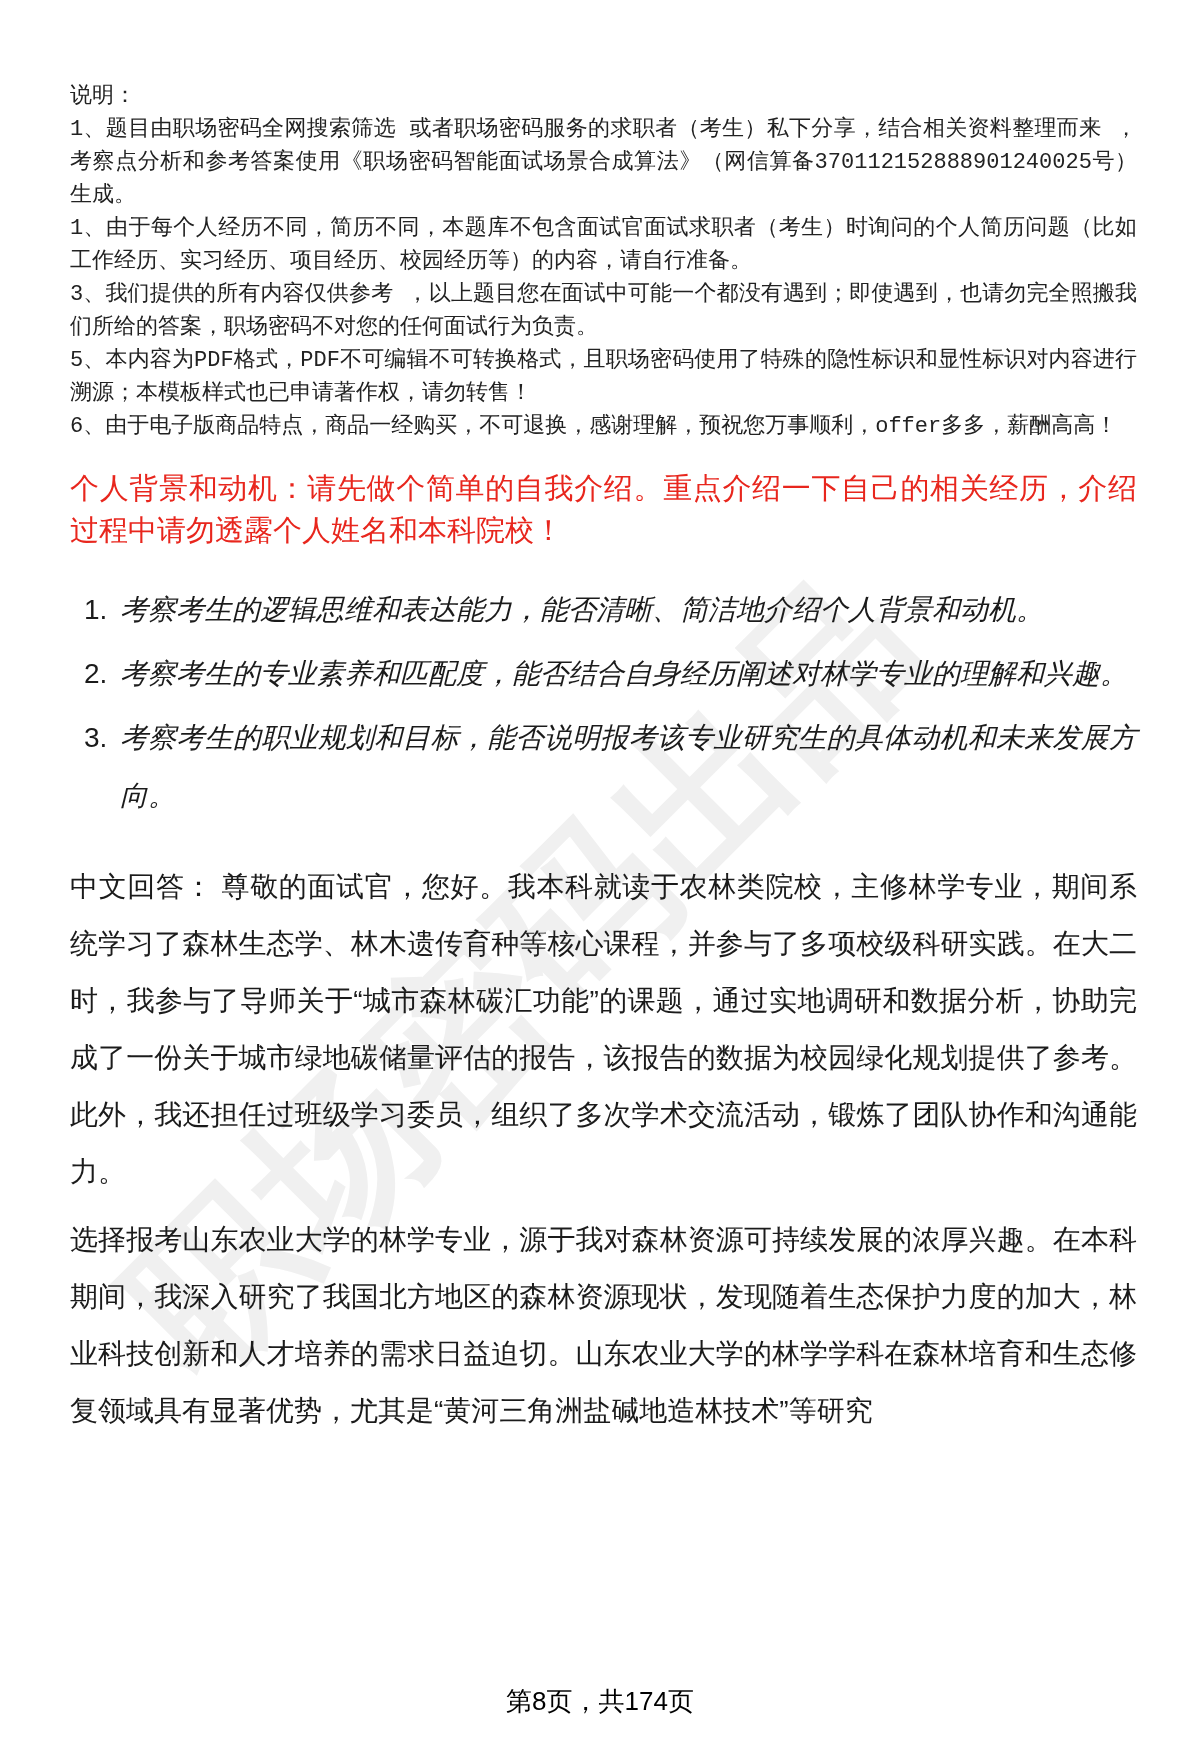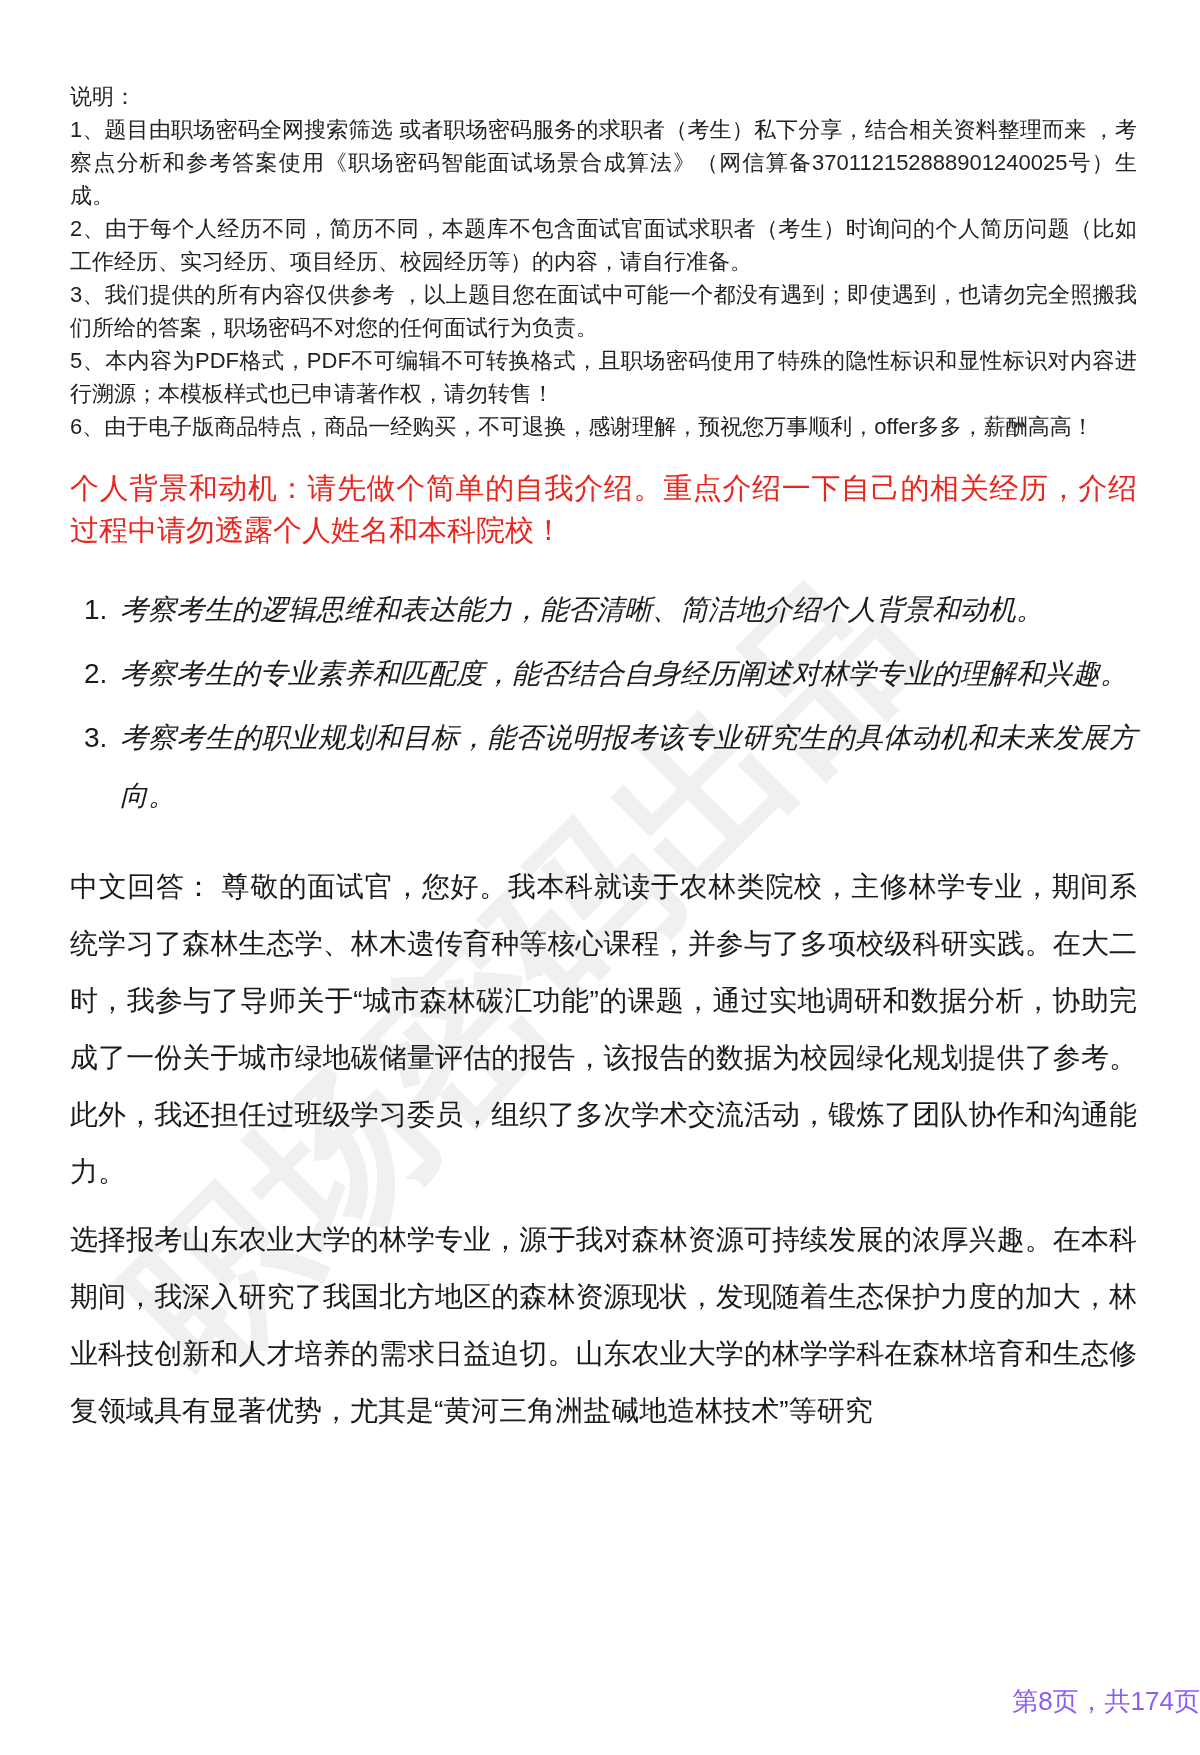--- a/index.html
+++ b/index.html
@@ -38,20 +38,21 @@
     line-height: 44px;
     color: #000000;
     letter-spacing: 1px;
   }
   .notice {
     margin-top: 28px;
     font-size: 22px;
     line-height: 33px;
     text-align: justify;
     color: #222222;
+    font-family: Liberation Mono, monospace;
   }
   .notice p { margin: 0; }
   .question {
     margin-top: 24px;
     font-size: 29px;
     font-weight: 400;
     line-height: 42px;
     color: #e8261d;
     text-align: justify;
   }
@@ -89,41 +90,41 @@
     line-height: 57px;
     text-align: justify;
   }
   .answer .p-first { margin-top: 33px; }
   .answer .p-next  { margin-top: 11px; }
   .page-footer {
     position: absolute;
     left: 0;
     top: 1686px;
     width: 100%;
-    text-align: right;
+    text-align: center;
     font-size: 26px;
     line-height: 30px;
-    color: #8b5cf6;
+    color: #000000;
     z-index: 1;
   }
 </style>
 </head>
 <body>
 
 <div class="page">
 
   <div class="watermark">职场密码出品</div>
 
   <div class="content">
 
 
     <div class="notice">
       <p>说明：</p>
       <p>1、题目由职场密码全网搜索筛选 或者职场密码服务的求职者（考生）私下分享，结合相关资料整理而来 ，考察点分析和参考答案使用《职场密码智能面试场景合成算法》（网信算备370112152888901240025号）生成。</p>
-      <p>2、由于每个人经历不同，简历不同，本题库不包含面试官面试求职者（考生）时询问的个人简历问题（比如 工作经历、实习经历、项目经历、校园经历等）的内容，请自行准备。</p>
+      <p>1、由于每个人经历不同，简历不同，本题库不包含面试官面试求职者（考生）时询问的个人简历问题（比如 工作经历、实习经历、项目经历、校园经历等）的内容，请自行准备。</p>
       <p>3、我们提供的所有内容仅供参考 ，以上题目您在面试中可能一个都没有遇到；即使遇到，也请勿完全照搬我们所给的答案，职场密码不对您的任何面试行为负责。</p>
       <p>5、本内容为PDF格式，PDF不可编辑不可转换格式，且职场密码使用了特殊的隐性标识和显性标识对内容进行溯源；本模板样式也已申请著作权，请勿转售！</p>
       <p>6、由于电子版商品特点，商品一经购买，不可退换，感谢理解，预祝您万事顺利，offer多多，薪酬高高！</p>
     </div>
 
     <div class="question">个人背景和动机：请先做个简单的自我介绍。重点介绍一下自己的相关经历，介绍过程中请勿透露个人姓名和本科院校！</div>
 
 
     <div class="points">
       <div class="point">

